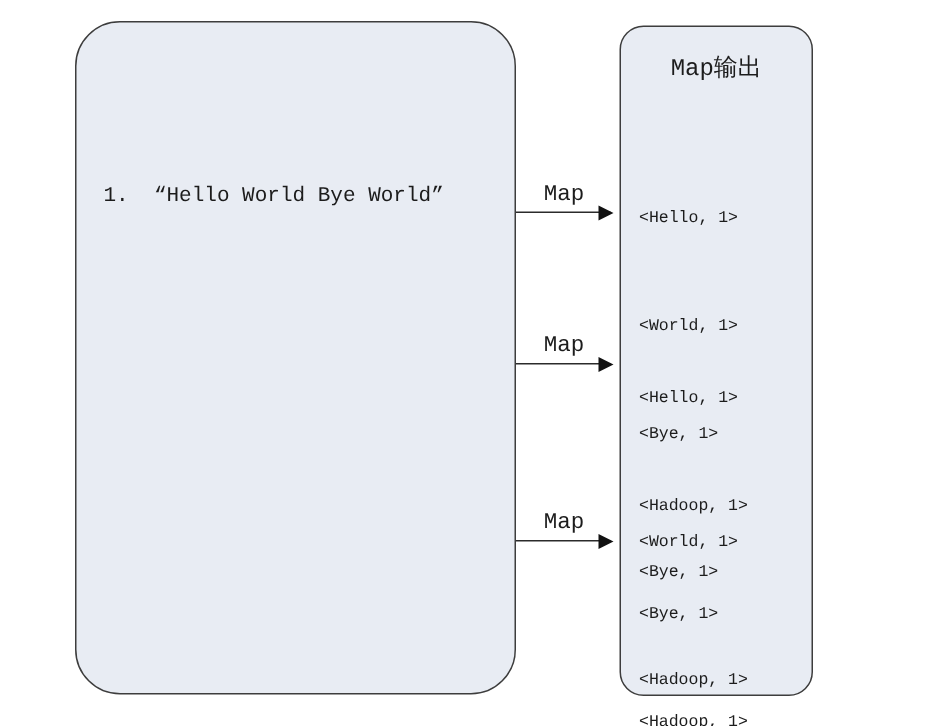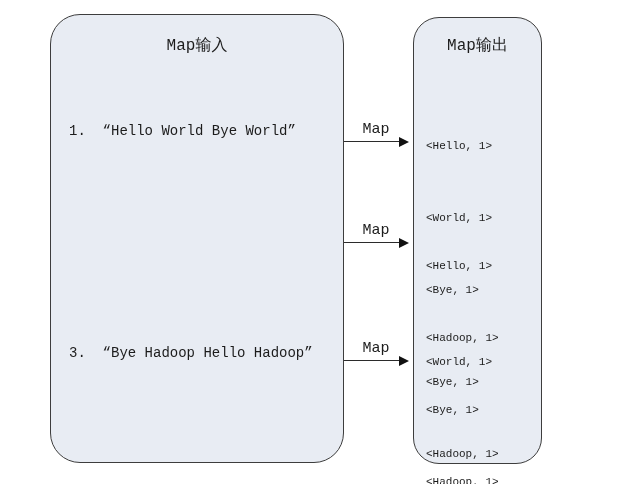--- a/index.html
+++ b/index.html
@@ -27,21 +27,21 @@
     top: 14px;
     width: 294px;
     height: 449px;
     border-radius: 30px;
   }
   .right-box {
     left: 413px;
     top: 17px;
     width: 129px;
     height: 447px;
-    border-radius: 26px;
+    border-radius: 16px;
   }
   .box-title {
     position: absolute;
     left: 0;
     width: 100%;
     text-align: center;
     font-size: 16px;
     line-height: 20px;
     white-space: pre;
   }
@@ -103,23 +103,21 @@
     border-top: 5px solid transparent;
     border-bottom: 5px solid transparent;
   }
 </style>
 </head>
 <body>
 
 <div class="canvas">
 
   <div class="box left-box">
-    <div class="box-title">Map输入</div>
     <div class="input-line l1">1.  “Hello World Bye World”</div>
-    <div class="input-line l3">3.  “Bye Hadoop Hello Hadoop”</div>
   </div>
 
   <div class="box right-box">
     <div class="box-title">Map输出</div>
 
     <div class="pair-group g1">
       <div class="pair">&lt;Hello, 1&gt;</div>
       <div class="pair">&lt;World, 1&gt;</div>
       <div class="pair">&lt;Bye, 1&gt;</div>
       <div class="pair">&lt;World, 1&gt;</div>

